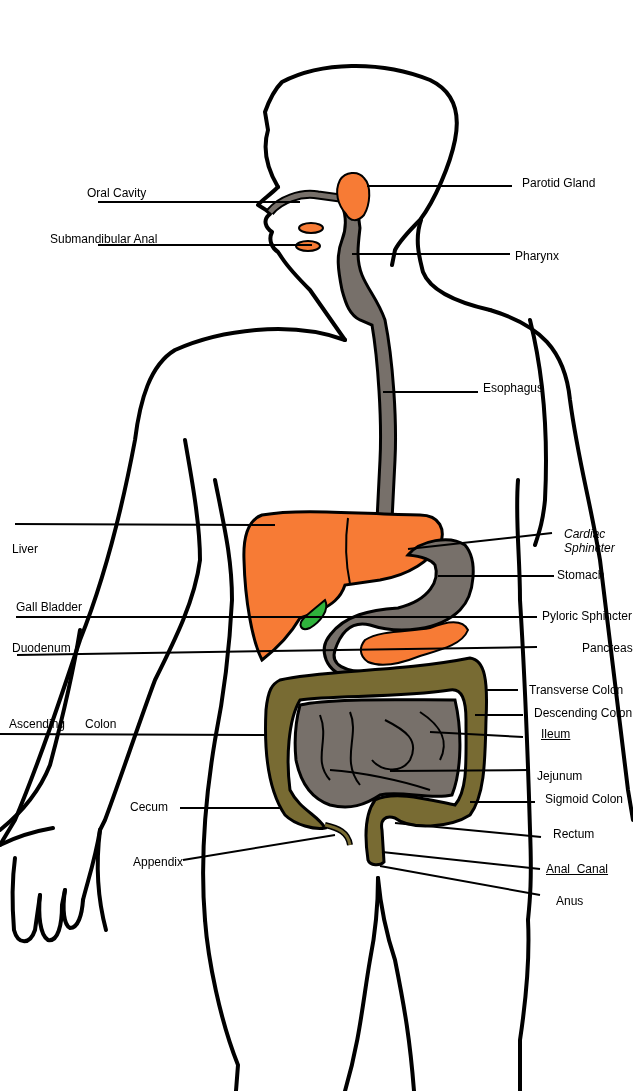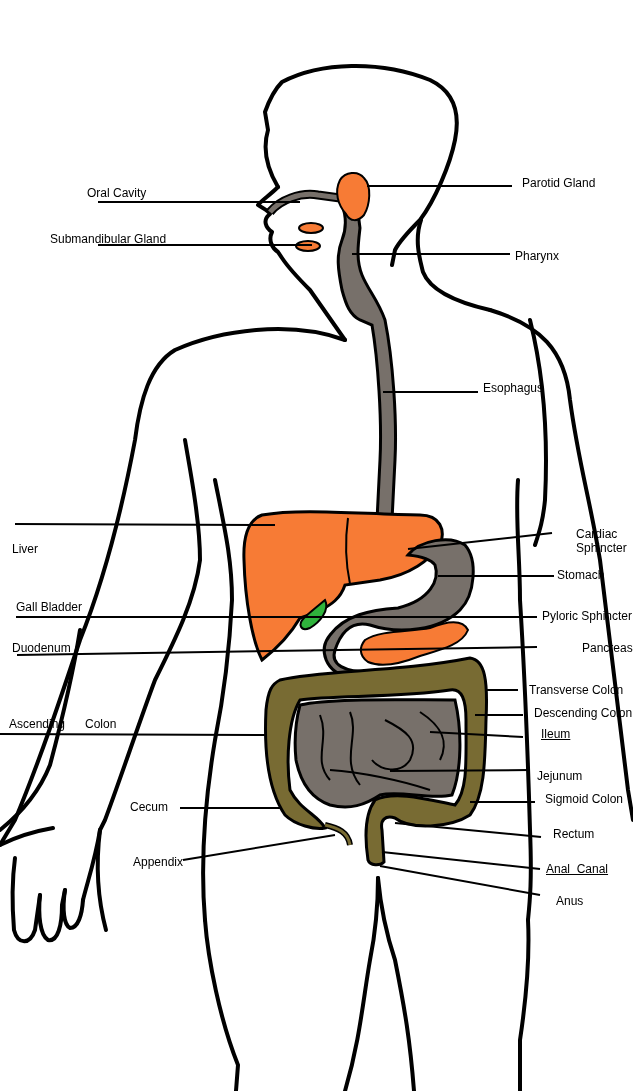--- a/index.html
+++ b/index.html
@@ -110,26 +110,26 @@
     <line x1="390" y1="771" x2="530" y2="770"></line>
     <line x1="470" y1="802" x2="535" y2="802"></line>
     <line x1="395" y1="823" x2="541" y2="837"></line>
     <line x1="183" y1="860" x2="335" y2="835"></line>
     <line x1="382" y1="852" x2="540" y2="869"></line>
     <line x1="380" y1="866" x2="540" y2="895"></line>
   </g>
 </svg>
 
 <span class="label" style="left:87px;top:187px;">Oral Cavity</span>
-<span class="label" style="left:50px;top:233px;">Submandibular Gland</span>
+<span class="label" style="left:50px;top:233px;">Submandibular Anal</span>
 <span class="label" style="left:522px;top:177px;">Parotid Gland</span>
 <span class="label" style="left:515px;top:250px;">Pharynx</span>
 <span class="label" style="left:483px;top:382px;">Esophagus</span>
 <span class="label" style="left:12px;top:507px;margin-top:36px;">Liver</span>
-<span class="label multi" style="left:576px;top:527px;line-height:14px;">Cardiac
+<span class="label multi" style="left:564px;top:527px;line-height:14px;font-style:italic;">Cardiac
 Sphincter</span>
 <span class="label" style="left:557px;top:569px;">Stomach</span>
 <span class="label" style="left:16px;top:601px;">Gall Bladder</span>
 <span class="label" style="left:542px;top:610px;">Pyloric Sphincter</span>
 <span class="label" style="left:12px;top:642px;">Duodenum</span>
 <span class="label" style="left:542px;top:642px;padding-left:40px;">Pancreas</span>
 <span class="label" style="left:529px;top:684px;">Transverse Colon</span>
 <span class="label" style="left:9px;top:718px;">Ascending</span>
 <span class="label" style="left:85px;top:718px;">Colon</span>
 <span class="label" style="left:534px;top:707px;">Descending Colon</span>

